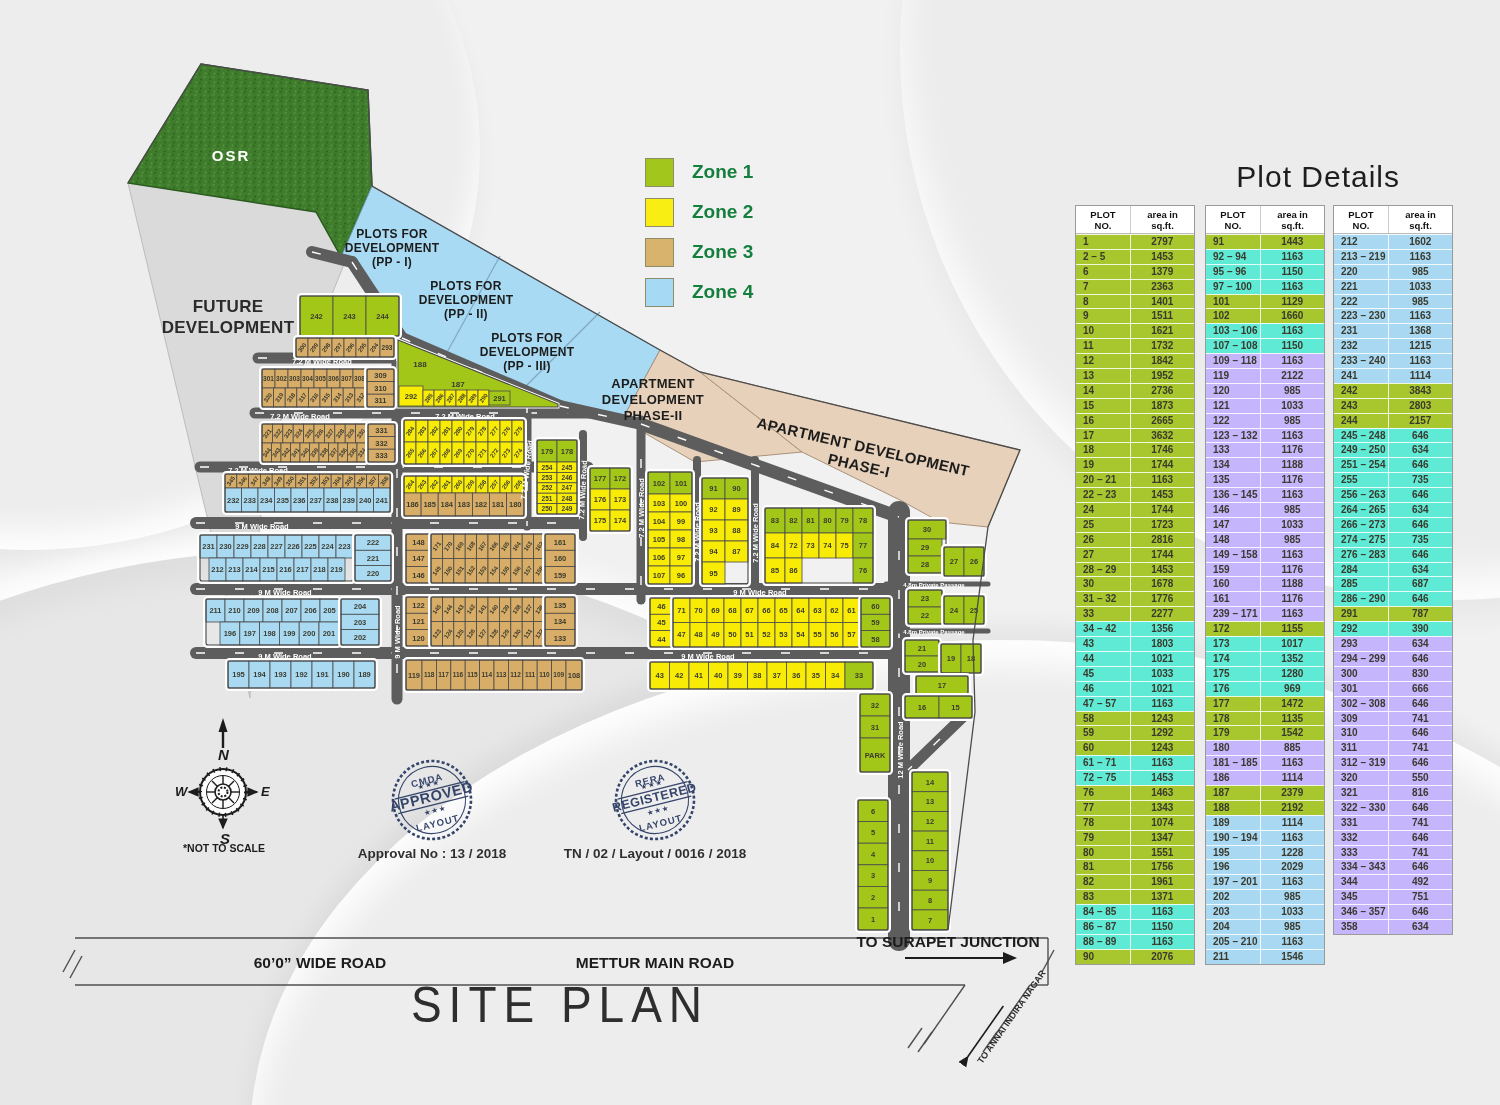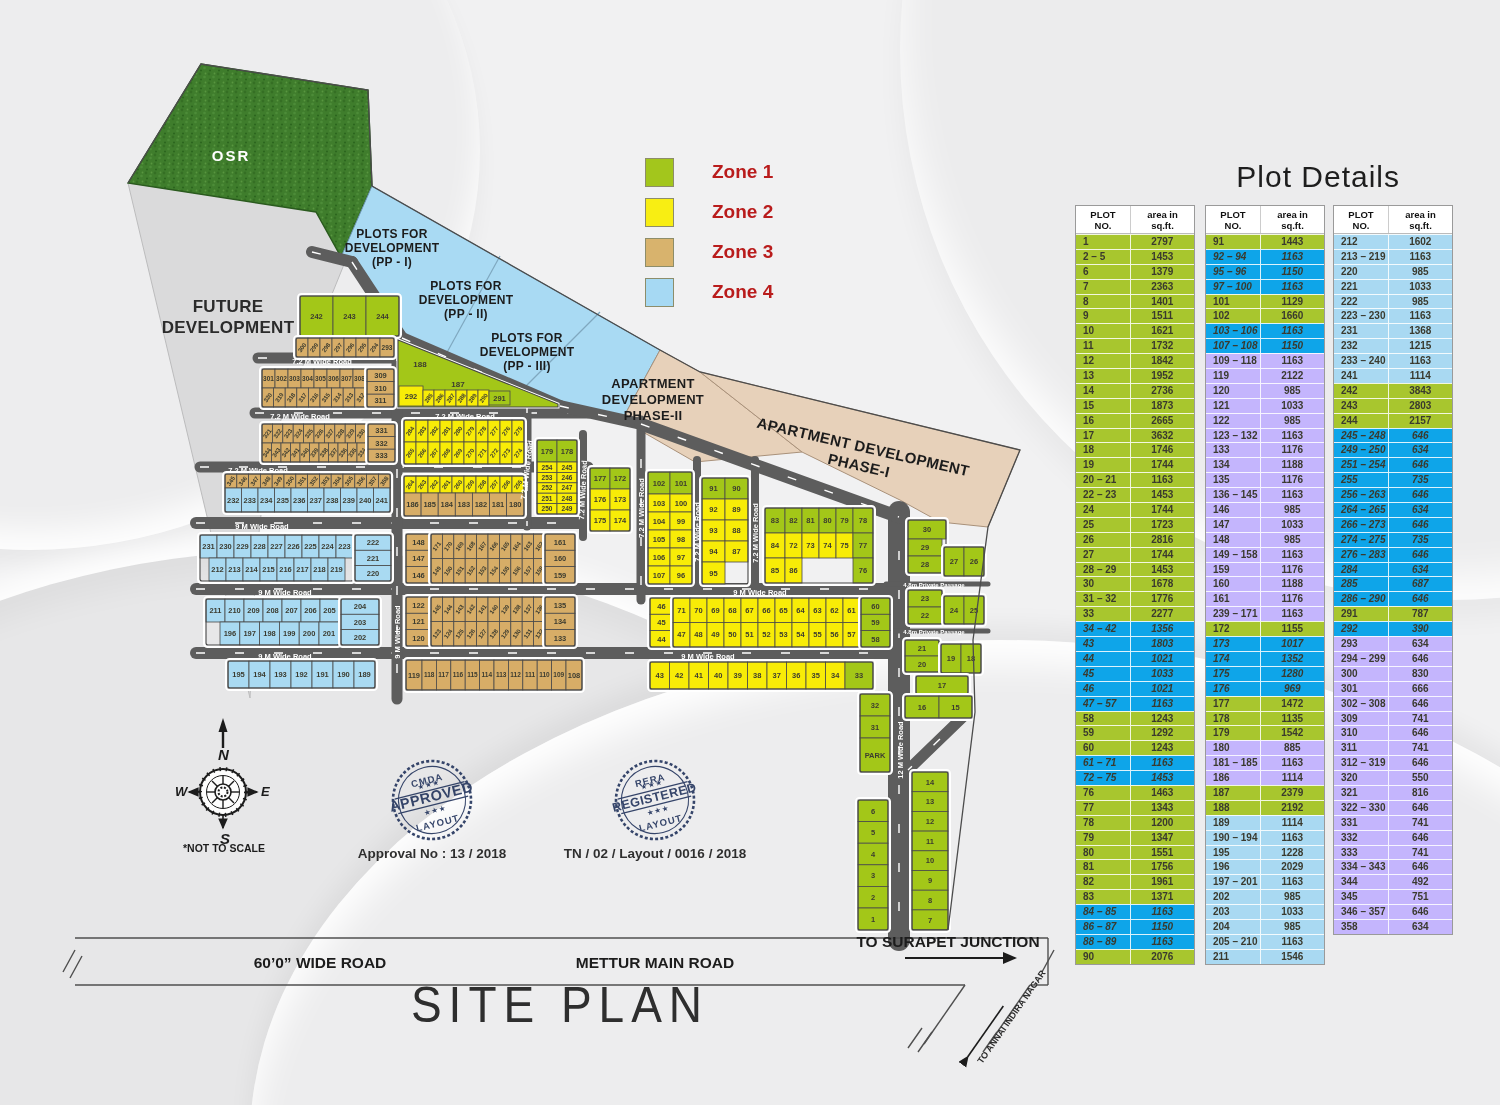--- a/index.html
+++ b/index.html
@@ -14,38 +14,38 @@
   .sw2{left:250px;top:640px;width:1500px;height:1000px;background:#ededee;box-shadow:inset 0 25px 35px rgba(255,255,255,.95), 0 -15px 25px rgba(0,0,0,.05);}
   .sw3{left:900px;top:-500px;width:1100px;height:1100px;background:#ececed;box-shadow:inset 0 -25px 40px rgba(255,255,255,.9), 0 18px 28px rgba(0,0,0,.04);}
   .sw4{left:-420px;top:-250px;width:900px;height:800px;background:#ededee;box-shadow:inset 0 -20px 30px rgba(255,255,255,.9), 0 15px 22px rgba(0,0,0,.04);}
 
   svg text{font-family:"Liberation Sans", sans-serif;}
 
   
   #legend{position:absolute;left:645px;top:152px;}
   .legend-item{display:flex;align-items:center;height:40px;}
   .legend-swatch{width:27px;height:27px;border:1px solid #8d8d6a;margin-right:18px;}
-  .legend-label{font-size:19px;font-weight:bold;color:#b91c1c;margin-left:20px;}
+  .legend-label{font-size:19px;font-weight:bold;color:#15803d;}
 
   
   #plot-details-title{
     position:absolute;left:1120px;top:160px;width:280px;text-align:right;
     font-size:30px;color:#1e1e1e;font-weight:normal;letter-spacing:1px;
   }
   .ptable{position:absolute;top:205px;width:118px;border:1px solid #9a9a9a;background:#fff;}
   .ptable .thead{display:flex;height:27px;background:#fff;border-bottom:1px solid #bbb;}
   .ptable .thead div{font-size:9.5px;font-weight:bold;color:#111;line-height:11px;padding-top:3px;text-align:center;}
   .ptable .thead .h1{width:54px;border-right:1px solid #ccc;}
   .ptable .thead .h2{width:63px;}
   .prow{display:flex;height:13.9px;border-top:1px solid rgba(255,255,255,.85);}
   .prow .c1{width:54px;padding-left:7px;box-sizing:border-box;}
   .prow .c2{width:64px;text-align:center;border-left:1px solid rgba(255,255,255,.85);}
   .prow div{font-size:10px;font-weight:bold;color:#3a3a2e;line-height:13.5px;white-space:nowrap;overflow:hidden;}
   .z1{background:#a8c62e;}
-  .z2{background:#0ea5e9;font-style:italic;}
+  .z2{background:#5eead4;}
   .z3{background:#c4b5fd;}
   .z4{background:#a9d9f2;}
 </style>
 </head>
 <body>
 
 <div class="swirl sw4"></div>
 <div class="swirl sw3"></div>
 <div class="swirl sw1"></div>
 <div class="swirl sw2"></div>
@@ -1307,21 +1307,21 @@
     <div class="prow z1">
       <div class="c1">76</div>
       <div class="c2">1463</div>
     </div>
     <div class="prow z1">
       <div class="c1">77</div>
       <div class="c2">1343</div>
     </div>
     <div class="prow z1">
       <div class="c1">78</div>
-      <div class="c2">1200</div>
+      <div class="c2">1074</div>
     </div>
     <div class="prow z1">
       <div class="c1">79</div>
       <div class="c2">1347</div>
     </div>
     <div class="prow z1">
       <div class="c1">80</div>
       <div class="c2">1551</div>
     </div>
     <div class="prow z1">

